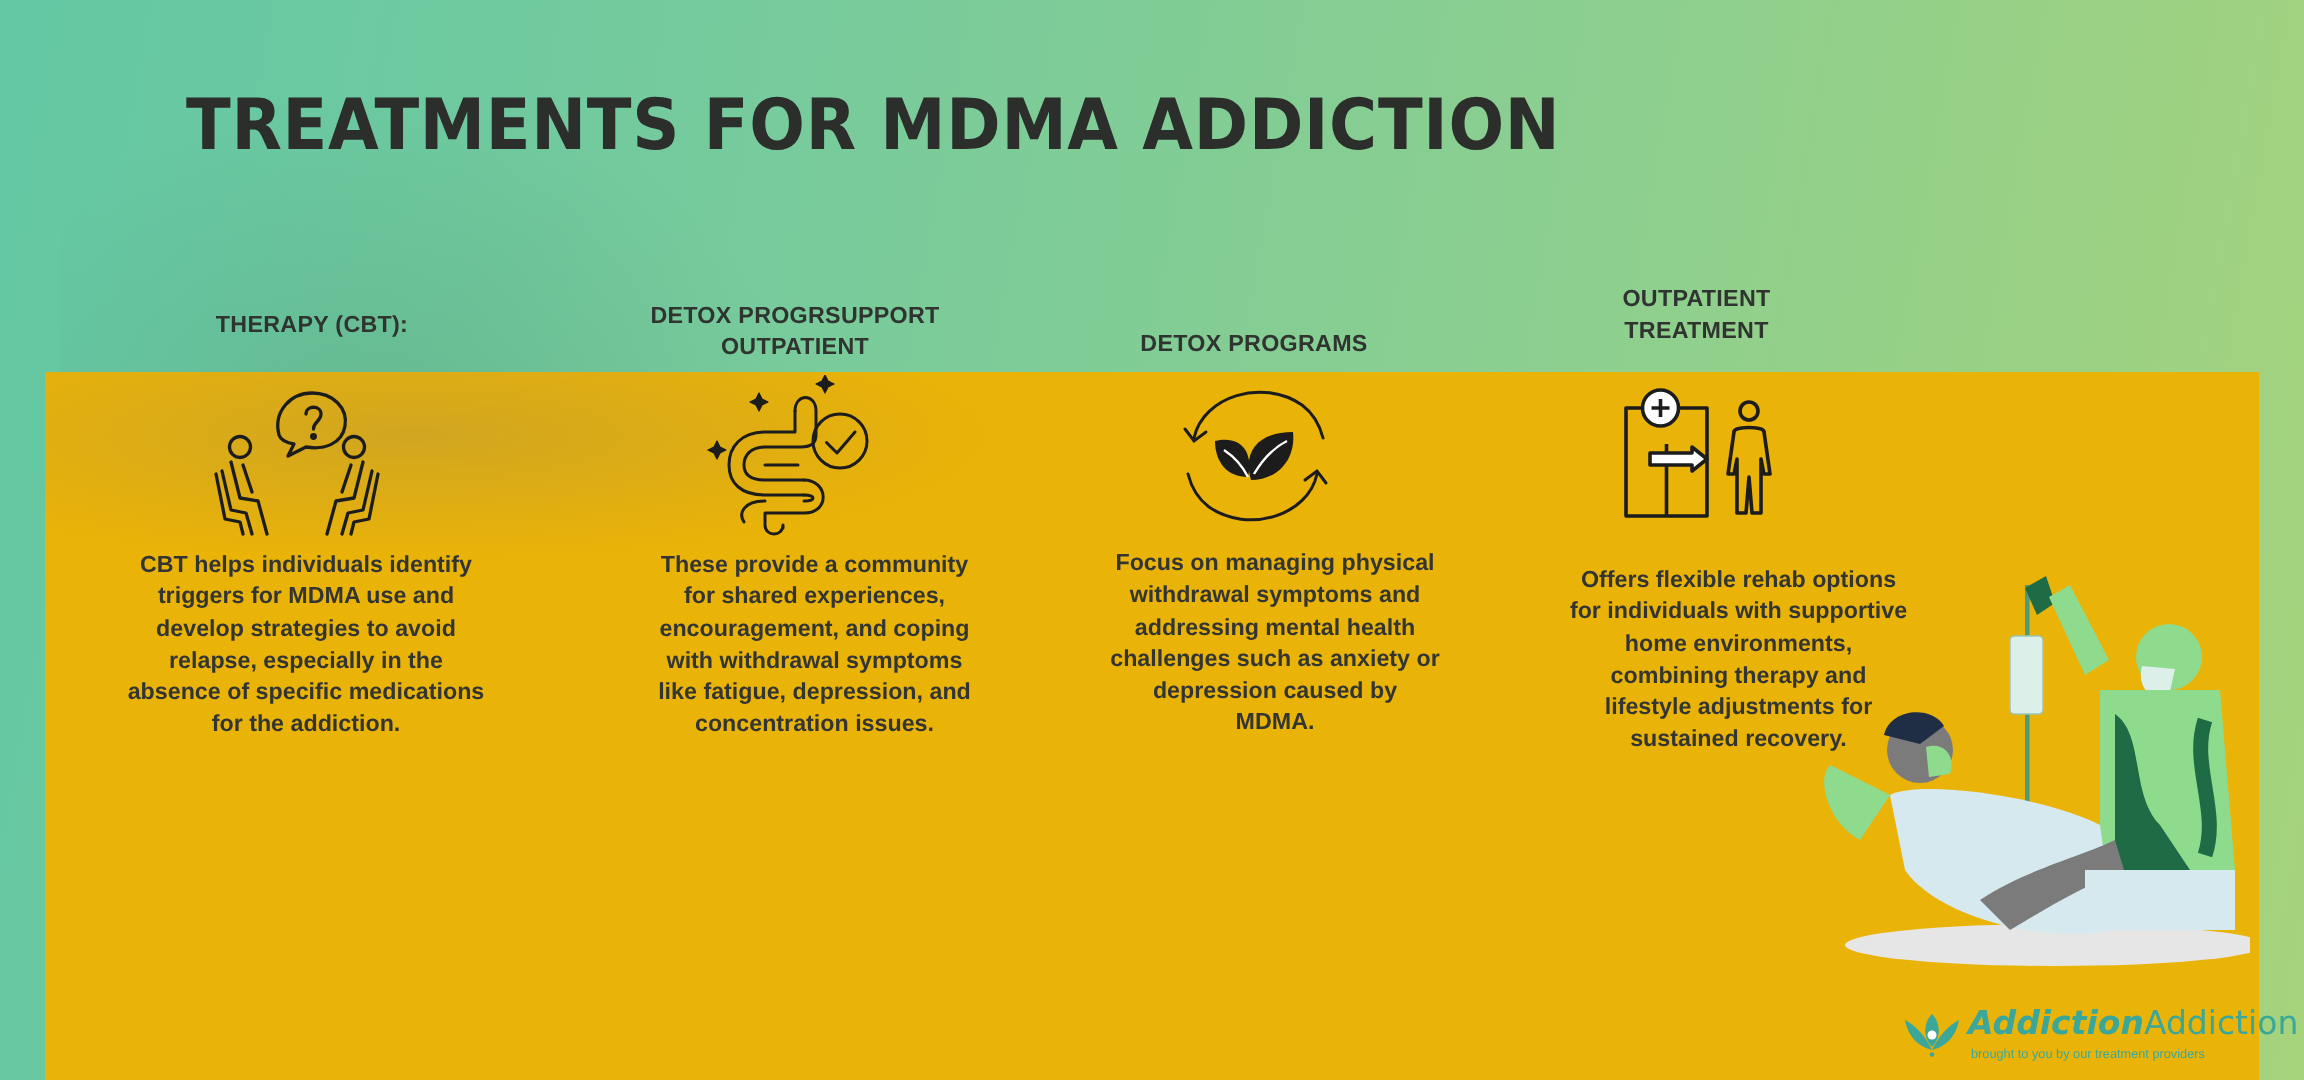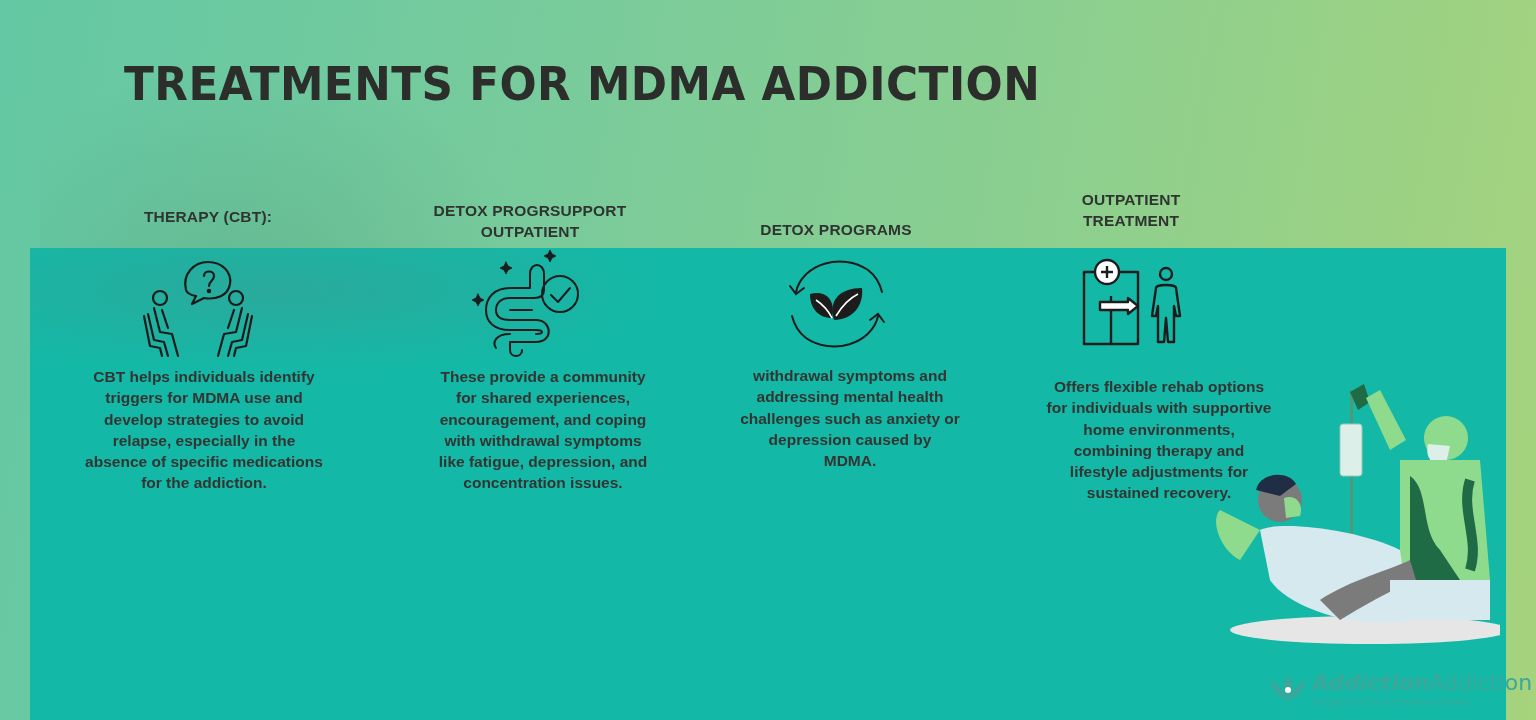--- a/index.html
+++ b/index.html
@@ -14,21 +14,21 @@
       pointer-events: none;
     }
     .title {
       position: absolute; left: 124px; top: 56px; margin: 0;
       font-family: "DejaVu Sans", sans-serif; font-weight: bold;
       font-size: 47px; letter-spacing: 0.5px; color: #2b2e2b;
       transform: scaleX(0.93); transform-origin: left top; white-space: nowrap;
     }
     .panel {
       position: absolute; left: 30px; top: 248px; width: 1476px; height: 472px;
-      background: #14b8a6; overflow: hidden;
+      background: #eab308; overflow: hidden;
     }
     .panel-shadow {
       position: absolute; left: 0; top: 0; width: 700px; height: 140px;
       background: radial-gradient(ellipse at 35% 30%, rgba(120,120,120,0.22), rgba(255,255,255,0) 60%);
     }
     .col-head {
       position: absolute; text-align: center; font-weight: bold;
       font-size: 15.5px; line-height: 21px; color: #2f3430; letter-spacing: 0.2px;
       width: 260px;
     }
@@ -135,20 +135,21 @@
   </div>
   <div class="desc" style="left:368px; top:118px;">
     <div>These provide a community</div>
     <div>for shared experiences,</div>
     <div>encouragement, and coping</div>
     <div>with withdrawal symptoms</div>
     <div>like fatigue, depression, and</div>
     <div>concentration issues.</div>
   </div>
   <div class="desc" style="left:675px; top:117px;">
+    <div>Focus on managing physical</div>
     <div>withdrawal symptoms and</div>
     <div>addressing mental health</div>
     <div>challenges such as anxiety or</div>
     <div>depression caused by</div>
     <div>MDMA.</div>
   </div>
   <div class="desc" style="left:984px; top:128px;">
     <div>Offers flexible rehab options</div>
     <div>for individuals with supportive</div>
     <div>home environments,</div>

